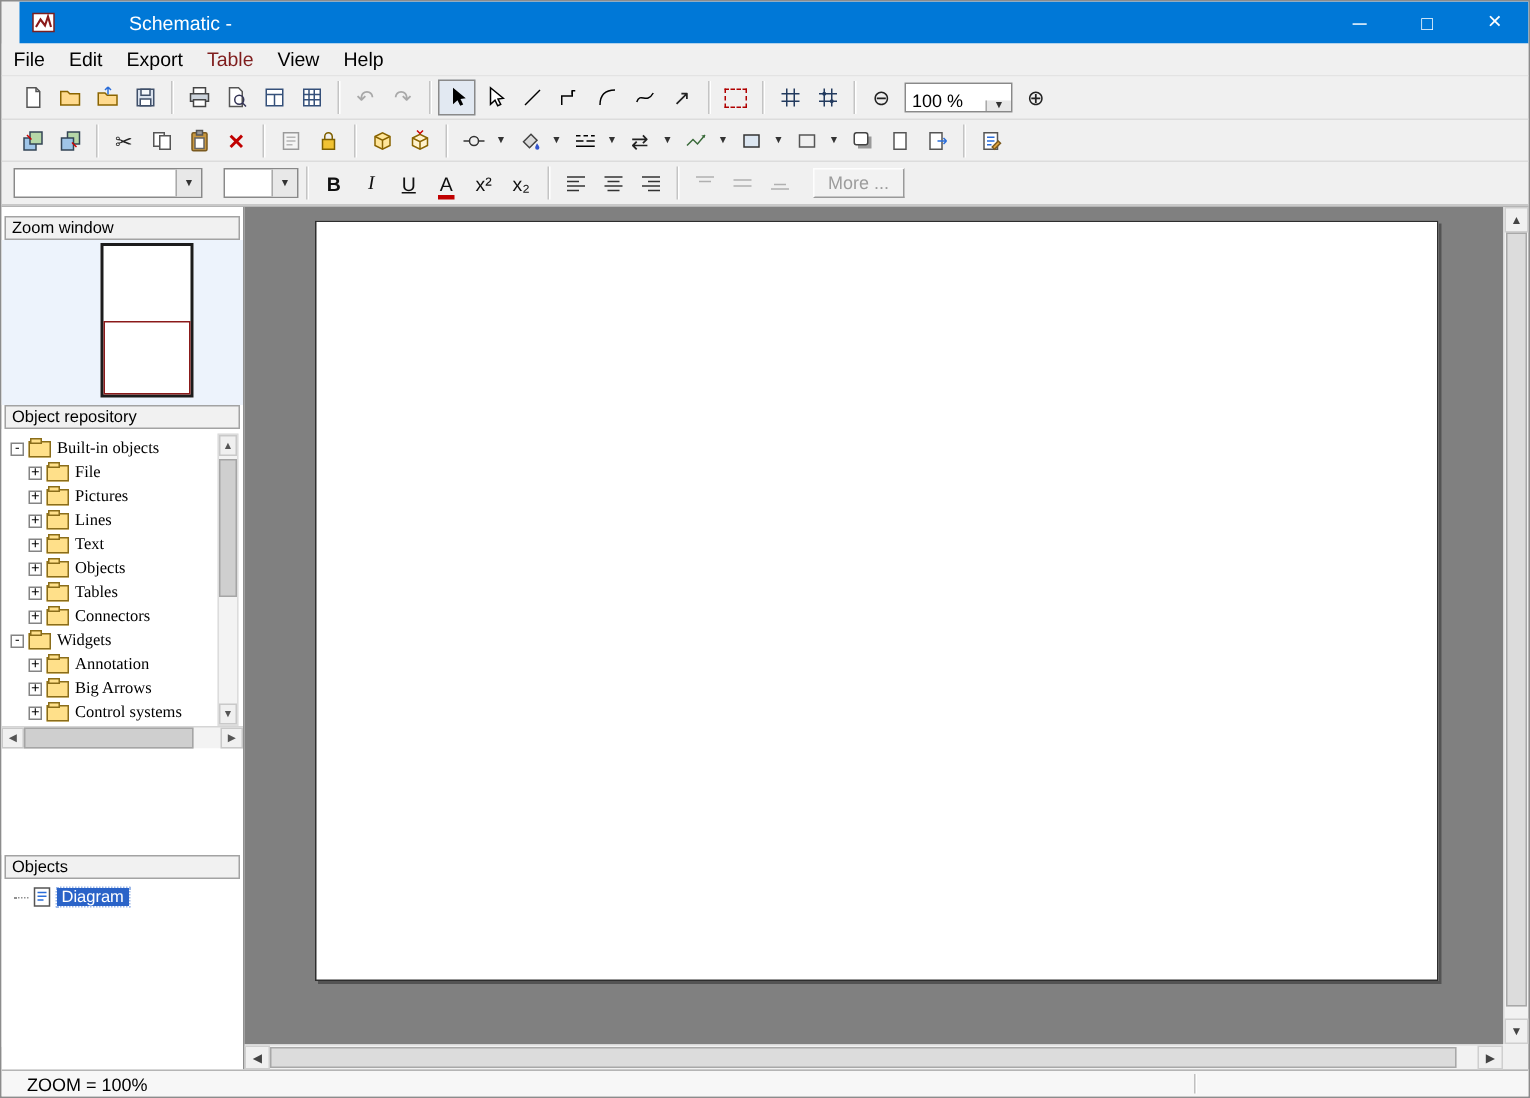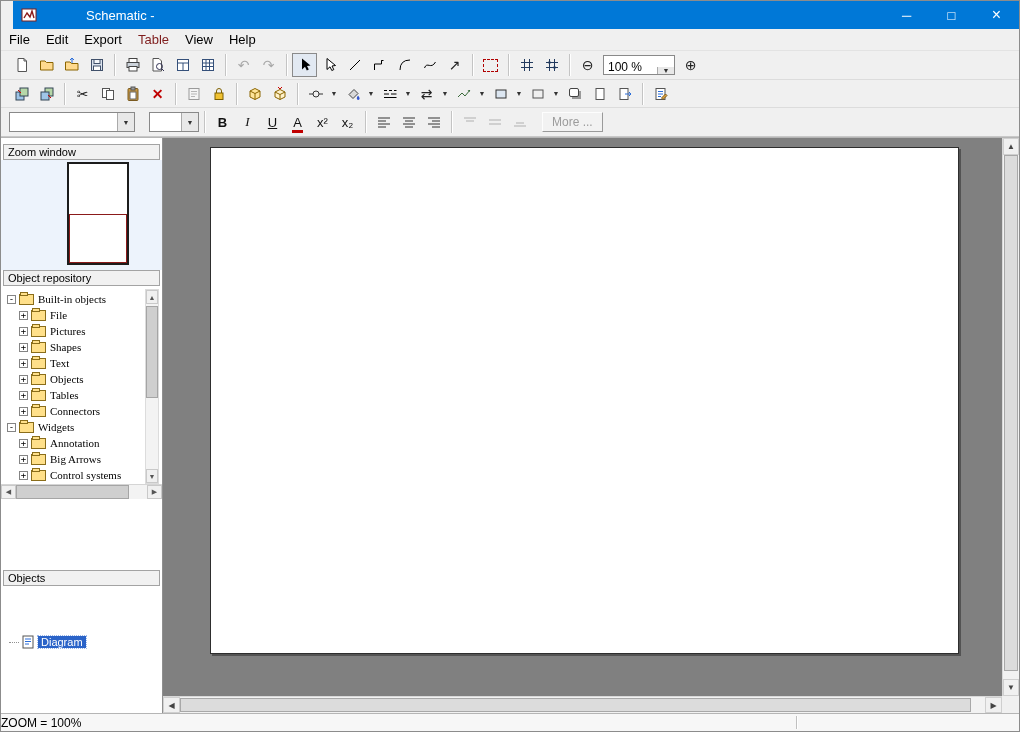--- a/index.html
+++ b/index.html
@@ -74,39 +74,39 @@
   .sbtn { height:14px; display:flex; align-items:center; justify-content:center; font-size:7px; color:#555; background:#f0f0f0; border:1px solid #c9c9c9; flex:none; }
   .vthumb-repo { margin-top:2px; height:92px; background:#cfcfcf; border:1px solid #a5a5a5; flex:none; }
   .vscroll-repo .filler { flex:1; }
 
   .hscroll-repo { height:15px; background:#f3f3f3; border-top:1px solid #d5d5d5; display:flex; align-items:stretch; }
   .hbtn { width:15px; display:flex; align-items:center; justify-content:center; font-size:7px; color:#555; background:#f0f0f0; border:1px solid #c9c9c9; flex:none; }
   .hthumb-repo { flex:1; margin:0 18px 0 0; background:#cfcfcf; border:1px solid #a5a5a5; }
 
   .panel-gap { height:71px; background:#fff; }
   .objtree { padding-top:4px; background:#fff; height:112px; }
-  .orow { height:16px; display:flex; align-items:center; font-size:11px; padding-left:8px;margin-top:44px; }
+  .orow { height:16px; display:flex; align-items:center; font-size:11px; padding-left:8px; }
   .dots { width:10px; border-top:1px dotted #909090; margin-right:2px; flex:none; }
   .objico { width:14px; height:14px; margin-right:3px; flex:none; }
   .sel { background:#2a63c8; color:#fff; padding:0 3px; outline:1px dotted #9db8e8; }
 
   
   .canvas { flex:1; position:relative; background:#808080; overflow:hidden; }
   .page { position:absolute; left:47px; top:9px; width:749px; height:507px; background:#ffffff; border:1px solid #2e2e2e; box-shadow:2px 2px 0 rgba(0,0,0,0.35); }
   .vscroll { position:absolute; top:0; right:0; bottom:17px; width:17px; background:#f2f2f2; border-left:1px solid #d8d8d8; display:flex; flex-direction:column; }
   .vscroll .vthumb { flex:1; margin:0 1px 8px 1px; background:#dcdcdc; border:1px solid #a8a8a8; }
   .vsbtn { height:17px; display:flex; align-items:center; justify-content:center; font-size:8px; color:#444; background:#f0f0f0; border:1px solid #cfcfcf; flex:none; }
   .hscroll { position:absolute; left:0; right:17px; bottom:0; height:17px; background:#f2f2f2; border-top:1px solid #d8d8d8; display:flex; }
   .hsbtn { width:17px; display:flex; align-items:center; justify-content:center; font-size:8px; color:#444; background:#f0f0f0; border:1px solid #cfcfcf; flex:none; }
   .hscroll .hthumb { flex:1; margin:1px 14px 1px 0; background:#dcdcdc; border:1px solid #a8a8a8; }
   .corner { position:absolute; right:0; bottom:0; width:17px; height:17px; background:#f0f0f0; }
 
   
   .statusbar { position:absolute; left:0; right:0; bottom:0; height:18px; background:#f7f7f7; border-top:1px solid #b5b5b5; display:flex; align-items:center; font-size:12px; }
-  .statusbar .ztext { padding-left:0; color:#000; }
+  .statusbar .ztext { padding-left:17px; color:#000; }
   .statusbar .sdiv { position:absolute; left:795px; top:2px; bottom:2px; width:1px; background:#c0c0c0; box-shadow:1px 0 0 #fff; }
 
   svg { display:block; }
 </style>
 </head>
 <body>
 
 <div class="window">
 
   <div class="titlebar">
@@ -573,21 +573,21 @@
           <span class="tlbl">File</span>
         </div>
         <div class="trow lvl1">
           <span class="exp">+</span>
           <span class="fold"></span>
           <span class="tlbl">Pictures</span>
         </div>
         <div class="trow lvl1">
           <span class="exp">+</span>
           <span class="fold"></span>
-          <span class="tlbl">Shapes</span>
+          <span class="tlbl">Lines</span>
         </div>
         <div class="trow lvl1">
           <span class="exp">+</span>
           <span class="fold"></span>
           <span class="tlbl">Text</span>
         </div>
         <div class="trow lvl1">
           <span class="exp">+</span>
           <span class="fold"></span>
           <span class="tlbl">Objects</span>

